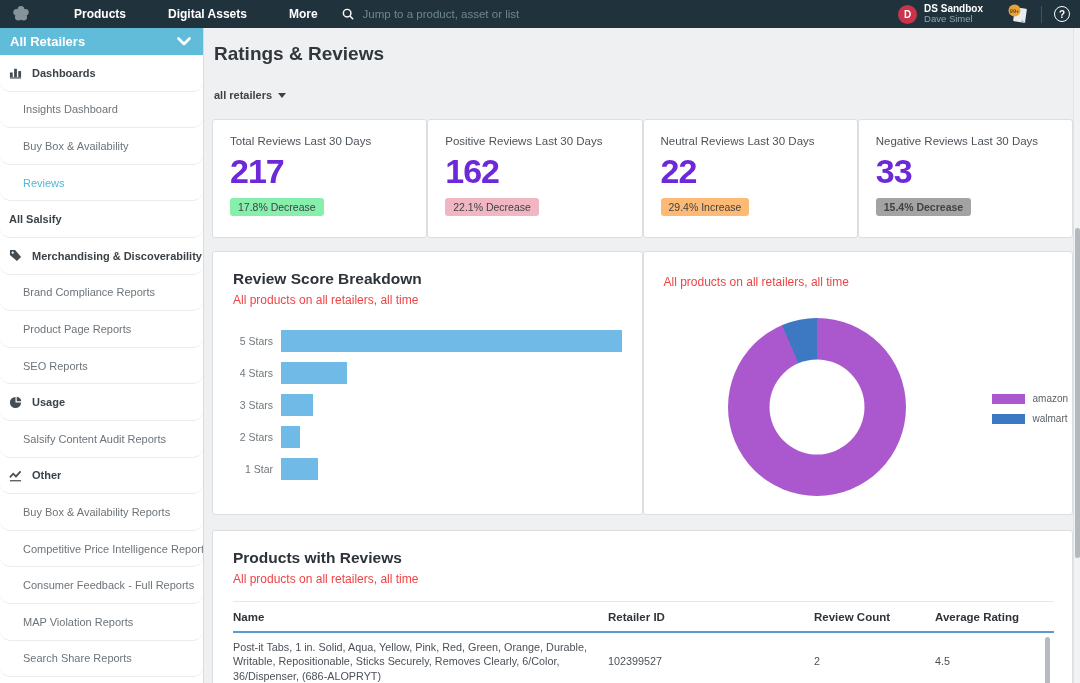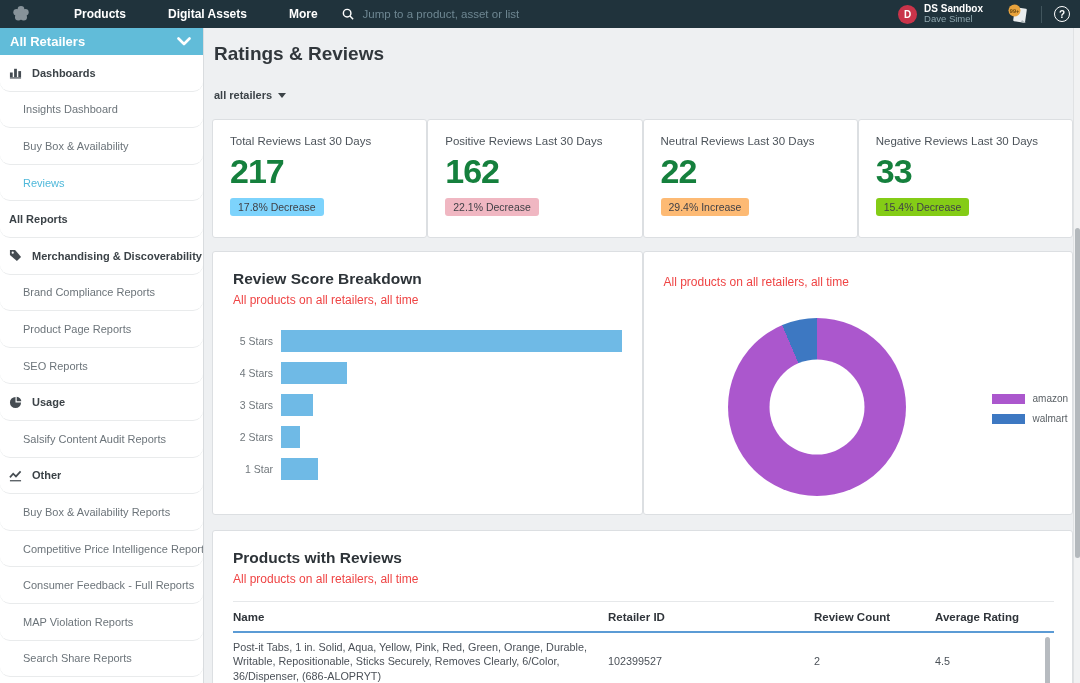--- a/index.html
+++ b/index.html
@@ -48,21 +48,21 @@
   .filter { margin-top:24px; margin-left:2px; display:inline-flex; align-items:center;
     font-size:11px; font-weight:700; color:#3c4348; cursor:pointer; }
   .filter .caret { margin-left:6px; width:0; height:0; border-left:4px solid transparent;
     border-right:4px solid transparent; border-top:5px solid #3c4348; }
 
   .card { background:#fff; border:1px solid #dcdfe2; border-radius:3px; }
 
   .kpi-row { display:flex; gap:0; margin-top:16px; }
   .kpi-card { flex:1; height:119px; padding:15px 17px; }
   .kpi-label { font-size:11.5px; color:#4c535a; }
-  .kpi-value { margin-top:5px; font-size:34px; font-weight:900; color:#15803d; letter-spacing:-1px; }
+  .kpi-value { margin-top:5px; font-size:34px; font-weight:900; color:#6d28d9; letter-spacing:-1px; }
   .kpi-badge { display:inline-block; margin-top:7px; font-size:10.5px; color:#414147;
     padding:3px 8px; border-radius:3px; }
 
   .charts-row { display:flex; margin-top:13px; }
   .chart-card { flex:1; height:264px; padding:18px 20px; position:relative; }
   .card-title { font-size:15.5px; font-weight:700; color:#2d3338; }
   .card-subtitle { margin-top:5px; font-size:12px; color:#ef4444; }
 
   .barchart { margin-top:23px; }
   .bar-row { display:flex; align-items:center; height:22px; margin-bottom:10px; }
@@ -170,21 +170,21 @@
   <div class="side-item link">
     <span class="lbl">Insights Dashboard</span>
     </div>
   <div class="side-item link">
     <span class="lbl">Buy Box &amp; Availability</span>
     </div>
   <div class="side-item link active">
     <span class="lbl">Reviews</span>
     </div>
   <div class="side-item section">
-    <span class="lbl">All Reports</span>
+    <span class="lbl">All Salsify</span>
     </div>
   <div class="side-item section">
     <span class="sicon">
       <svg width="13" height="13" viewBox="0 0 14 14">
         <path d="M1 1 h5.5 L13 8.5 8.5 13 1 6.5 Z" fill="#454c52"></path>
         <circle cx="4" cy="4" r="1.2" fill="#fff"></circle>
         </svg>
       </span>
     <span class="lbl">Merchandising &amp; Discoverability</span>
   </div>
@@ -242,36 +242,36 @@
     <div class="filter">
       <span>all retailers</span>
       <span class="caret"></span>
     </div>
 
     
     <div class="kpi-row">
       <div class="card kpi-card">
         <div class="kpi-label">Total Reviews Last 30 Days</div>
         <div class="kpi-value">217</div>
-        <span class="kpi-badge" style="background: #7dd3fc;">17.8% Decrease</span>
+        <span class="kpi-badge" style="background: #86efac;">17.8% Decrease</span>
       </div>
       <div class="card kpi-card">
         <div class="kpi-label">Positive Reviews Last 30 Days</div>
         <div class="kpi-value">162</div>
         <span class="kpi-badge" style="background: rgb(240, 183, 194);">22.1% Decrease</span>
       </div>
       <div class="card kpi-card">
         <div class="kpi-label">Neutral Reviews Last 30 Days</div>
         <div class="kpi-value">22</div>
         <span class="kpi-badge" style="background: #fdba74;">29.4% Increase</span>
       </div>
       <div class="card kpi-card">
         <div class="kpi-label">Negative Reviews Last 30 Days</div>
         <div class="kpi-value">33</div>
-        <span class="kpi-badge" style="background: #84cc16;">15.4% Decrease</span>
+        <span class="kpi-badge" style="background: #a3a3a3; font-weight: bold;">15.4% Decrease</span>
       </div>
     </div>
 
     
     <div class="charts-row">
       <div class="card chart-card">
         <div class="card-title">Review Score Breakdown</div>
         <div class="card-subtitle">All products on all retailers, all time</div>
         <div class="barchart">
           <div class="bar-row">

